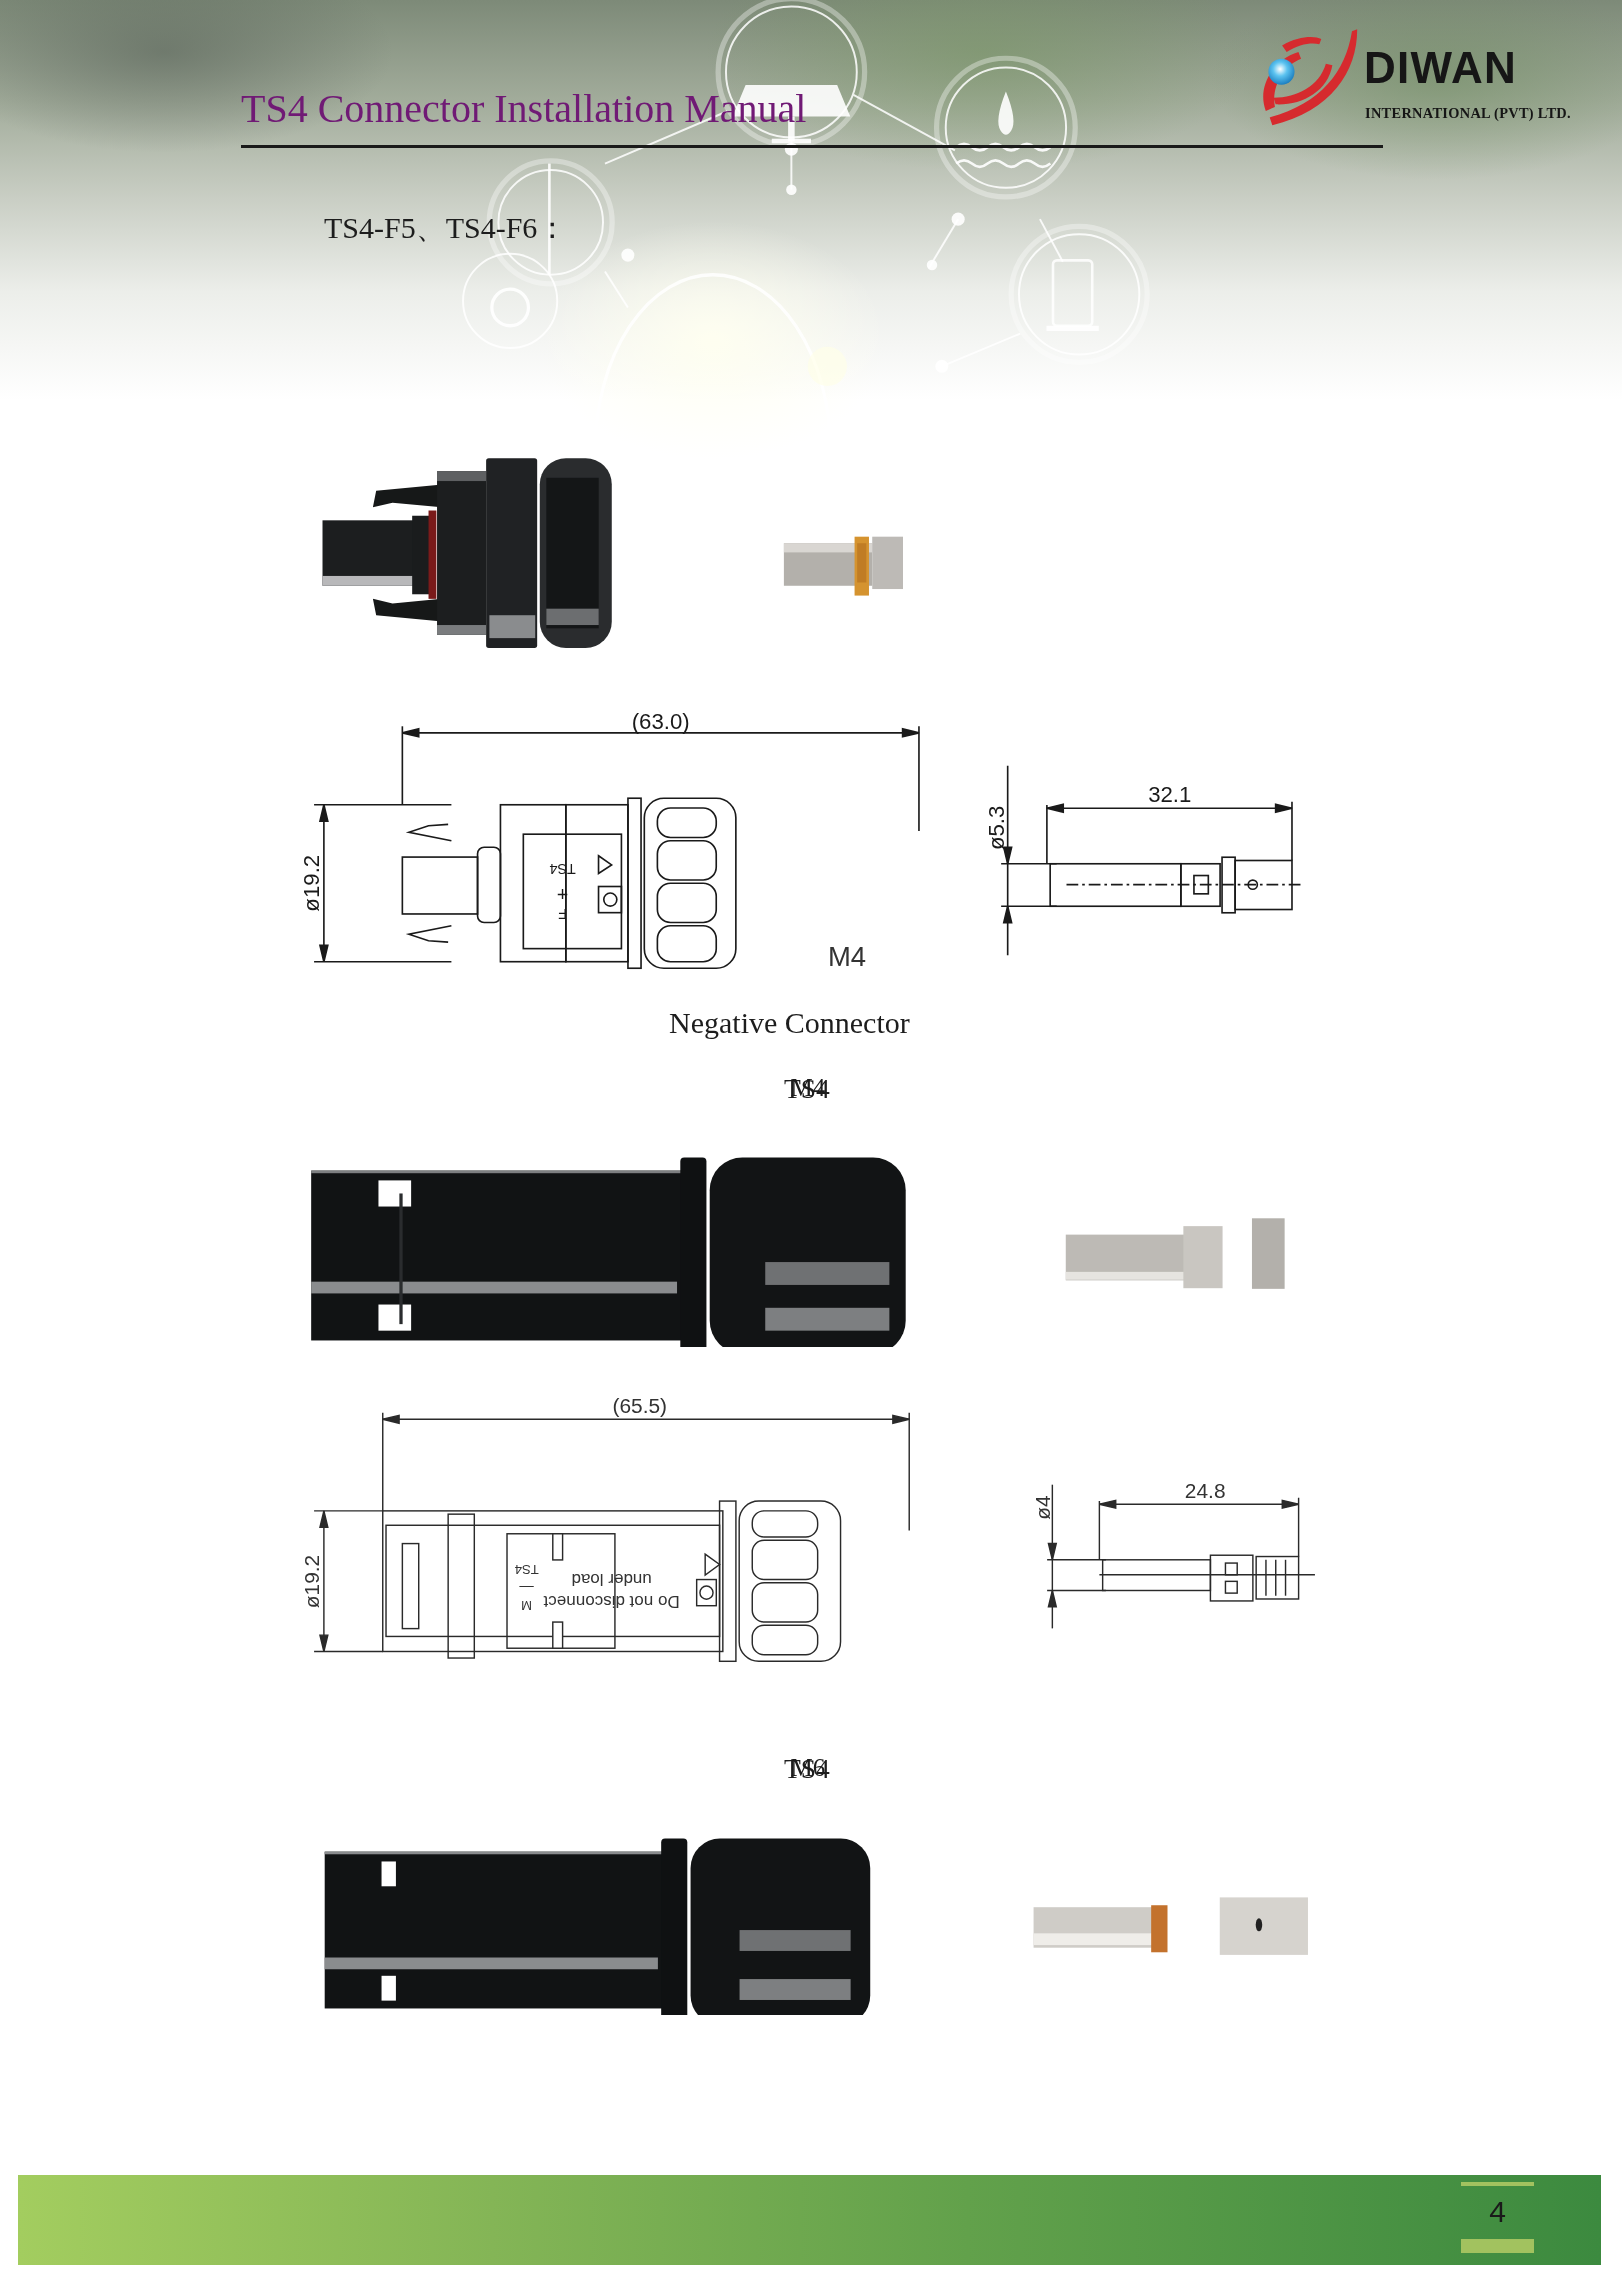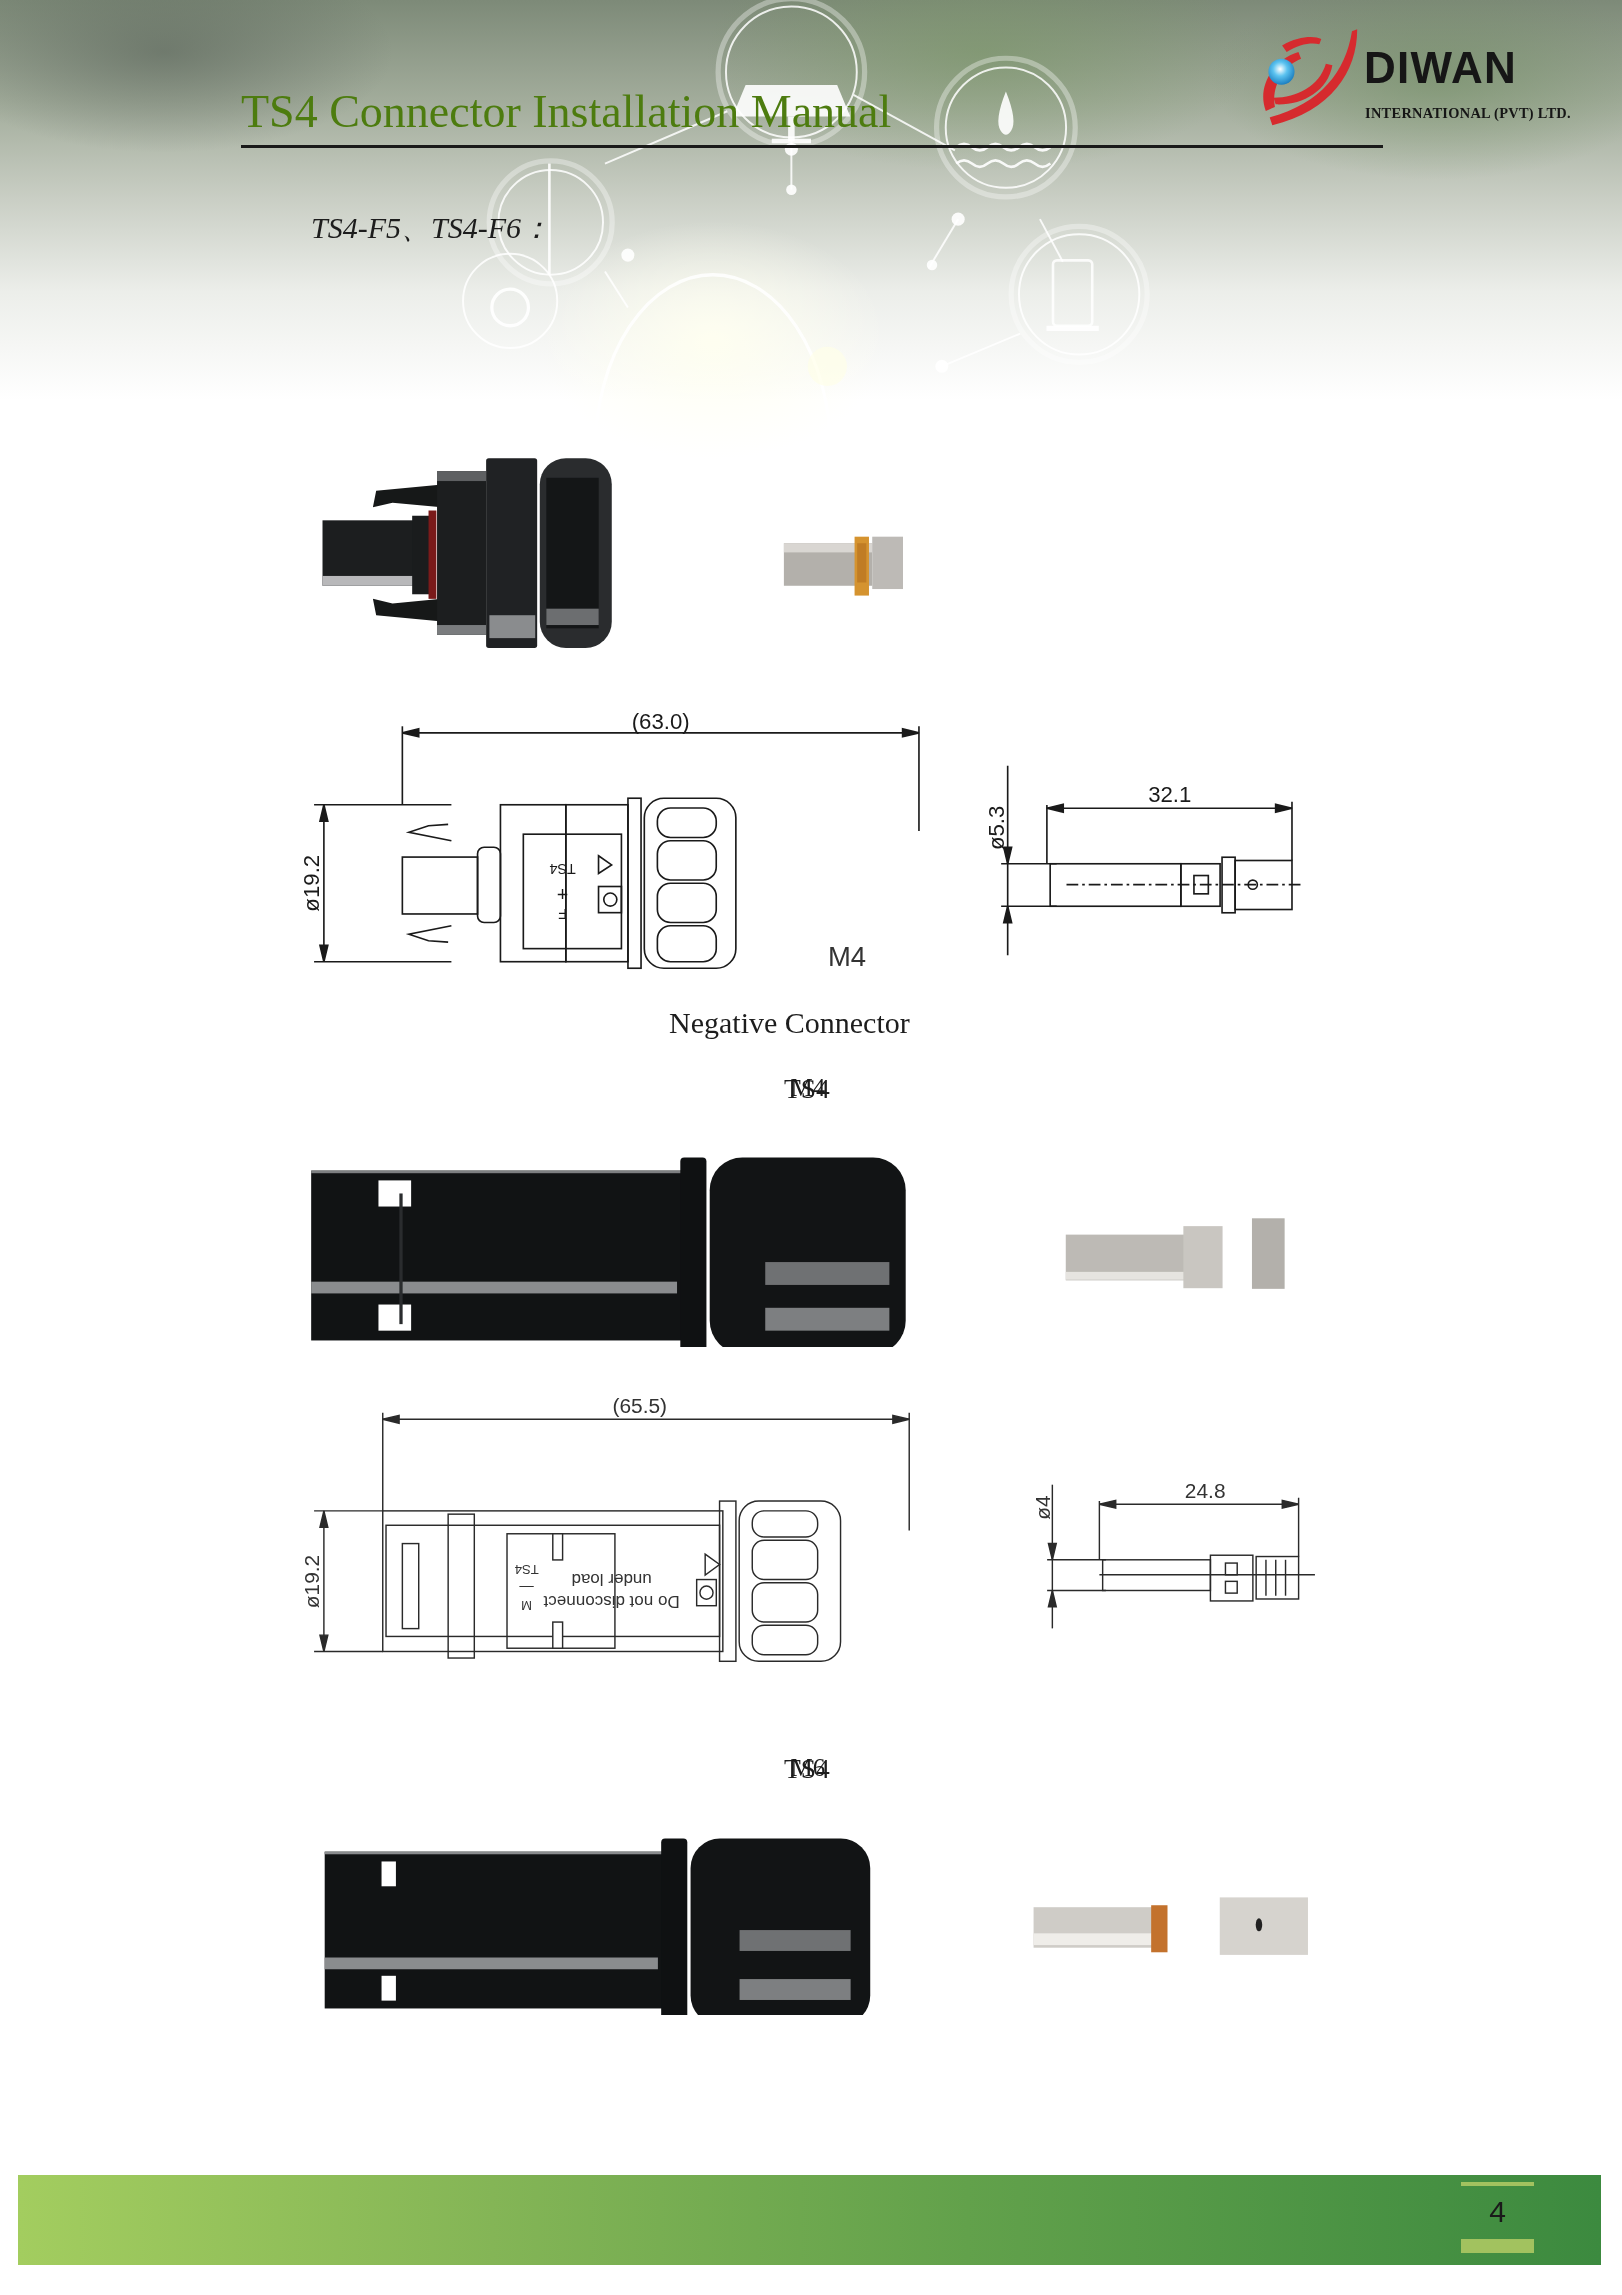--- a/index.html
+++ b/index.html
@@ -5,23 +5,23 @@
   html,body{margin:0;padding:0;}
   body{width:1622px;height:2295px;position:relative;overflow:hidden;background:#ffffff;font-family:"Liberation Serif",serif;color:#222;}
   .header-bg{position:absolute;left:0;top:0;width:1622px;height:471px;
     background:
       radial-gradient(ellipse 249px 170px at 713px 340px, rgba(255,255,240,0.95), rgba(255,255,255,0) 70%),
       radial-gradient(ellipse 393px 170px at 981px 52px, rgba(120,150,100,0.55), rgba(120,150,100,0) 70%),
       radial-gradient(ellipse 327px 144px at 1439px 79px, rgba(110,140,95,0.55), rgba(110,140,95,0) 70%),
       radial-gradient(ellipse 327px 144px at 164px 52px, rgba(90,100,90,0.6), rgba(90,100,90,0) 70%),
       linear-gradient(to bottom, #7d8a78 0%, #a3ad9c 22%, #c9cec4 42%, #eceeea 62%, #ffffff 85%);}
   .net{position:absolute;left:0;top:0;width:1622px;height:471px;}
-  .title{position:absolute;left:241px;top:85px;font-size:46px;font-family:"Liberation Serif",serif;color:#4d7c0f;letter-spacing:0px;}
+  .title{position:absolute;left:241px;top:85px;font-size:40px;font-family:"Liberation Serif",serif;color:#701a75;letter-spacing:0px;}
   .rule{position:absolute;left:241px;top:145px;width:1142px;height:2.6px;background:#1a1a1a;}
-  .subtitle{position:absolute;left:311px;top:208px;font-size:30px;color:#1d1d1d;font-style:italic;}
+  .subtitle{position:absolute;left:324px;top:208px;font-size:30px;color:#1d1d1d;}
   .logo{position:absolute;left:1259px;top:26px;width:327px;height:111px;}
   .logo-name{position:absolute;left:105px;top:19.6px;font-family:"Liberation Sans",sans-serif;font-weight:bold;font-size:44px;letter-spacing:1.3px;color:#161616;line-height:1;}
   .logo-sub{position:absolute;left:106px;top:79px;font-family:Liberation Serif, serif;font-weight:bold;font-size:14.4px;color:#161616;letter-spacing:0.3px;}
   .img-block{position:absolute;}
   .caption{position:absolute;font-family:"Liberation Serif",serif;font-weight:normal;color:#1d1d1d;}
   .footer{position:absolute;left:18.3px;top:2175px;width:1583px;height:90px;background:linear-gradient(to right,#a3cd5f 0%,#84b556 30%,#62a14b 60%,#3c8a3f 100%);}
   .pg-top{position:absolute;left:1461px;top:2182px;width:73px;height:3.9px;background:#a2c25f;}
   .pg-num{position:absolute;left:1461px;top:2195px;width:73px;text-align:center;font-family:"Liberation Sans",sans-serif;font-size:30px;color:#1a1a1a;}
   .pg-bot{position:absolute;left:1461px;top:2239px;width:73px;height:14.4px;background:#a2c25f;}
   svg text{font-family:"Liberation Sans",sans-serif;}

